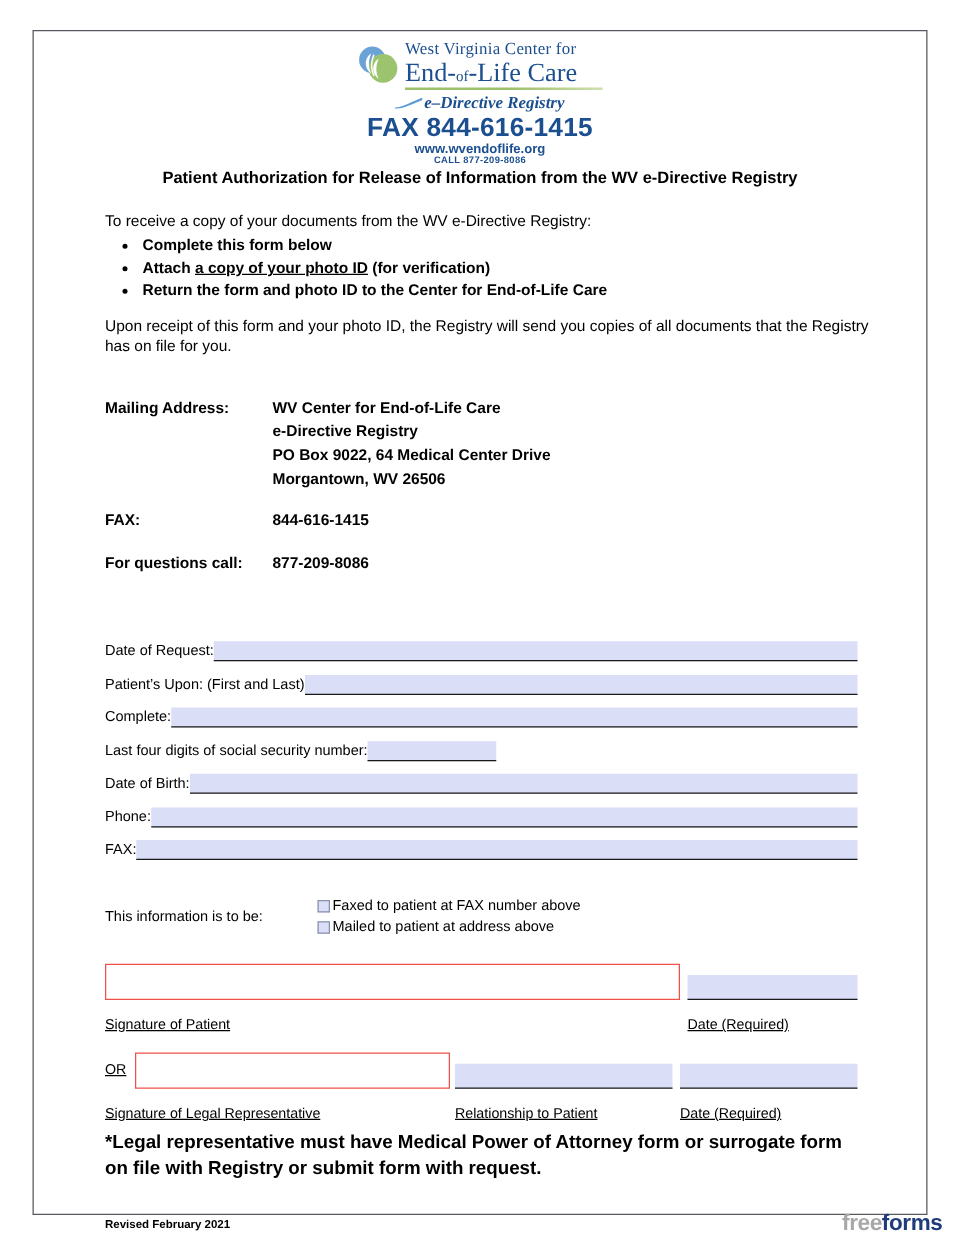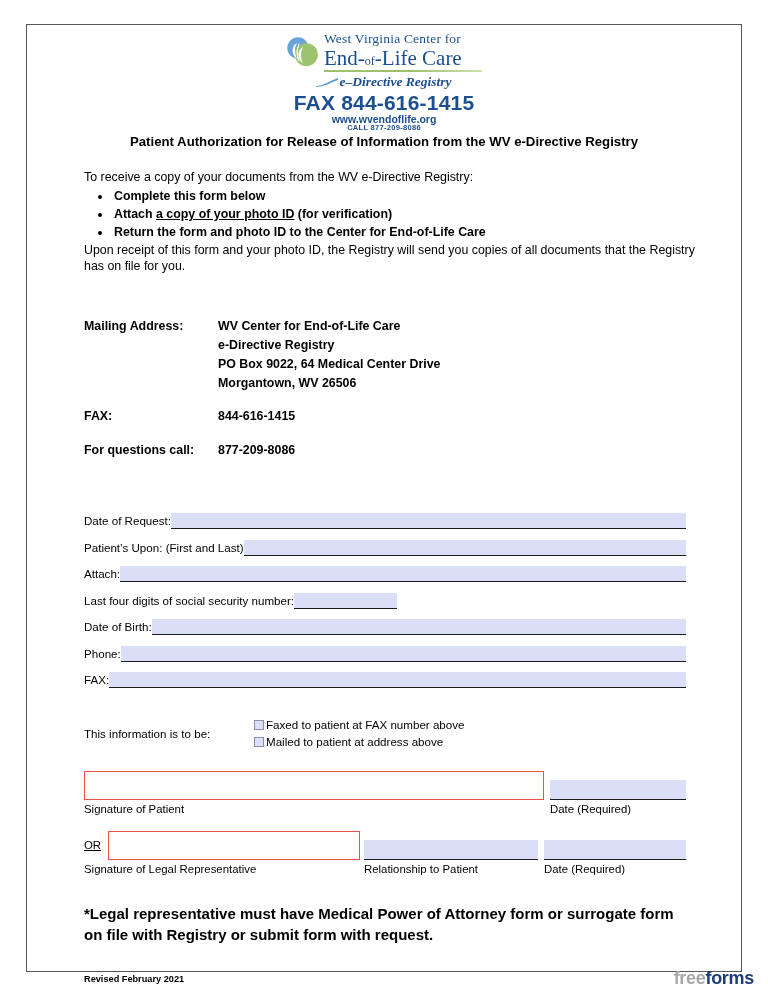--- a/index.html
+++ b/index.html
@@ -134,21 +134,21 @@
     padding-left: 28px;
     list-style: disc;
   }
   ul.steps li {
     font-size: 12.4px;
     font-weight: bold;
     line-height: 1.42;
     padding-left: 2px;
   }
   ul.steps li .u { text-decoration: underline; }
-  .post-note { margin-top: 1px; font-size: 12.4px; line-height: 1.3; }
+  .post-note { margin-top: 12px; font-size: 12.4px; line-height: 1.3; }
 
   
   .addr-block {
     position: absolute;
     left: 58px; top: 293px;
     width: 560px;
     font-size: 12.4px;
     font-weight: bold;
     color: #000;
   }
@@ -219,23 +219,24 @@
   }
   .sig-blue {
     background: #dadef7;
     border-bottom: 1.4px solid #1a1a1a;
     height: 29px;
     align-self: flex-end;
   }
   .sig-blue.tall { height: 20px; }
   .sig-capt-row {
     display: flex;
-    margin-top: 3px;
+    margin-top: 14px;
     font-size: 11.4px;
     color: #000;
+    text-decoration: underline;
   }
   .or-cell {
     width: 24px; flex: 0 0 24px;
     font-size: 11.4px;
     font-weight: normal;
     text-decoration: underline;
     align-self: center;
     padding-bottom: 2px;
   }
 
@@ -347,21 +348,21 @@
         <div class="f-lbl">Date of Request:</div>
         <div class="f-in f-grow"></div>
       </div>
 
       <div class="f-row">
         <div class="f-lbl">Patient’s Upon: (First and Last)</div>
         <div class="f-in f-grow"></div>
       </div>
 
       <div class="f-row">
-        <div class="f-lbl">Attach:</div>
+        <div class="f-lbl">Complete:</div>
         <div class="f-in f-grow"></div>
       </div>
 
       <div class="f-row">
         <div class="f-lbl">Last four digits of social security number:</div>
         <div class="f-in f-fixed"></div>
       </div>
 
       <div class="f-row">
         <div class="f-lbl">Date of Birth:</div>

